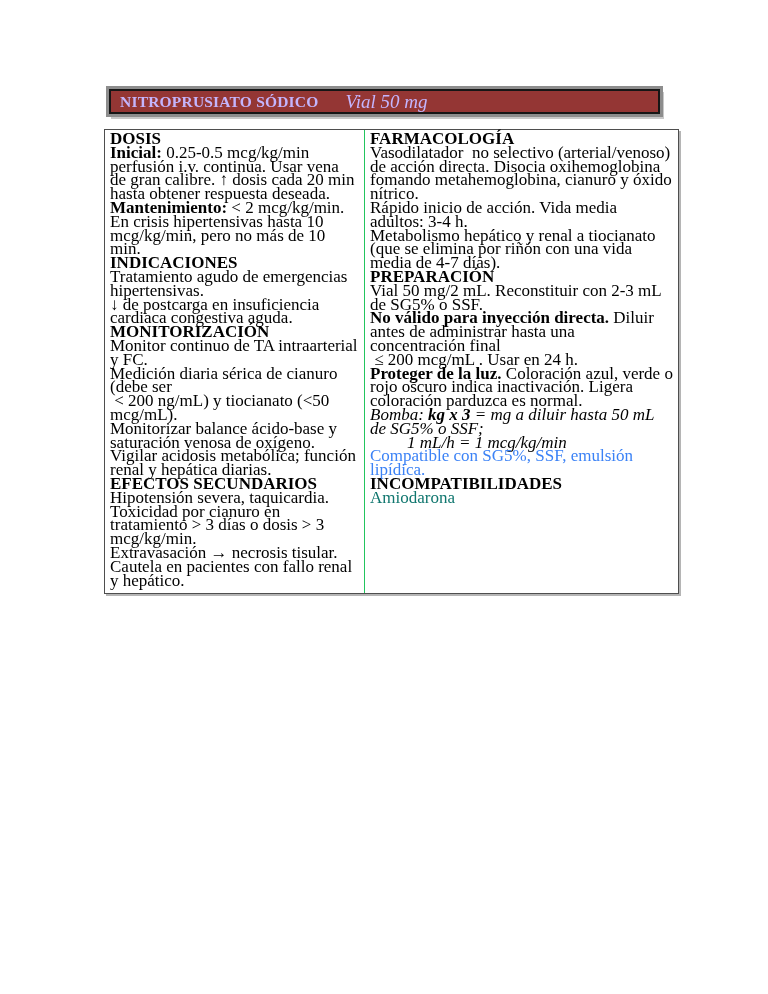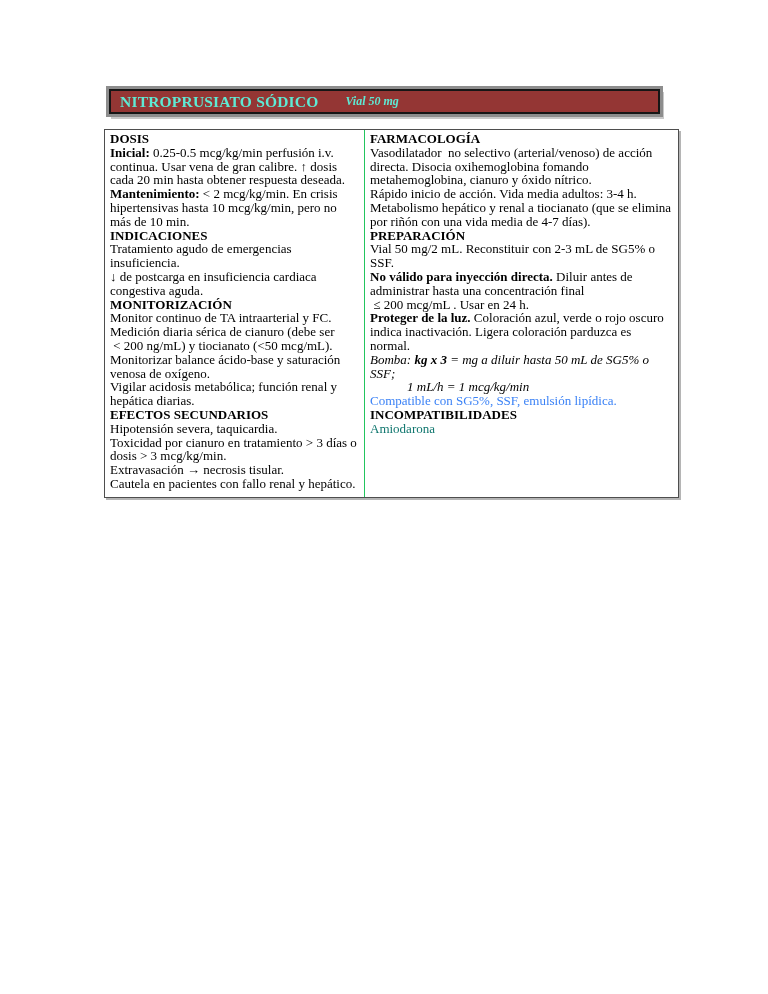--- a/index.html
+++ b/index.html
@@ -18,61 +18,61 @@
     outline:3px solid #8d8d8d;
     box-shadow:3px 4px 0 1px #c9c9c9;
     display:flex;align-items:center;
   }
   .title-bar .title{
     font-weight:bold;font-size:15.5px;
     padding-left:9px;letter-spacing:.2px;
     white-space:pre;
   }
   .title-bar .subtitle{
-    font-weight:bold;font-style:italic;
-    font-size:12px;margin-left:27px;white-space:pre;
+    font-weight:normal;font-style:italic;
+    font-size:19px;margin-left:27px;white-space:pre;
   }
   .drug-table{
     position:absolute;left:104px;top:129px;
     width:573px;
     display:flex;align-items:stretch;
     border:1px solid #4e4e4e;
     box-shadow:2px 2px 0 0 #b5b5b5;
     background:#fff;
   }
   .col{
     padding:2px 5px 6px 5px;
-    font-size:13px;
+    font-size:17px;
     line-height:13.8px;
   }
   .col-left{width:249px;}
   .col-right{flex:1;border-left:1px solid #22c55e;}
   .para{white-space:pre-wrap;}
   .para.indent{padding-left:37px;}
   .s-b{font-weight:bold;}
   .s-i{font-style:italic;}
   .s-bi{font-weight:bold;font-style:italic;}
 </style>
 </head>
 <body>
 
 <div class="page">
 
-  <div class="title-bar" id="title-bar" style="background: rgb(148, 54, 52); color: #5eead4;">
+  <div class="title-bar" id="title-bar" style="background: rgb(148, 54, 52); color: #c4b5fd;">
     <span class="title">NITROPRUSIATO SÓDICO</span>
     <span class="subtitle">Vial 50 mg</span>
   </div>
 
   <div class="drug-table">
     <div class="col col-left">
         <div class="para"><span class="s-b">DOSIS</span></div>
         <div class="para"><span class="s-b">Inicial:</span><span> 0.25-0.5 mcg/kg/min perfusión i.v. continua. Usar vena de gran calibre. ↑ dosis cada 20 min hasta obtener respuesta deseada. </span></div>
         <div class="para"><span class="s-b">Mantenimiento:</span><span> &lt; 2 mcg/kg/min. En crisis hipertensivas hasta 10 mcg/kg/min, pero no más de 10 min.</span></div>
         <div class="para"><span class="s-b">INDICACIONES</span></div>
-        <div class="para"><span>Tratamiento agudo de emergencias insuficiencia.</span></div>
+        <div class="para"><span>Tratamiento agudo de emergencias hipertensivas.</span></div>
         <div class="para"><span>↓ de postcarga en insuficiencia cardiaca congestiva aguda.</span></div>
         <div class="para"><span class="s-b">MONITORIZACIÓN</span></div>
         <div class="para"><span>Monitor continuo de TA intraarterial y FC.</span></div>
         <div class="para"><span>Medición diaria sérica de cianuro (debe ser</span><br><span> &lt; 200 ng/mL) y tiocianato (&lt;50 mcg/mL).</span></div>
         <div class="para"><span>Monitorizar balance ácido-base y saturación venosa de oxígeno.</span></div>
         <div class="para"><span>Vigilar acidosis metabólica; función renal y hepática diarias.</span></div>
         <div class="para"><span class="s-b">EFECTOS SECUNDARIOS</span></div>
         <div class="para"><span>Hipotensión severa, taquicardia.</span></div>
         <div class="para"><span>Toxicidad por cianuro en tratamiento &gt; 3 días o dosis &gt; 3 mcg/kg/min.</span></div>
         <div class="para"><span>Extravasación </span><span class="s-b">→</span><span> necrosis tisular.</span></div>

